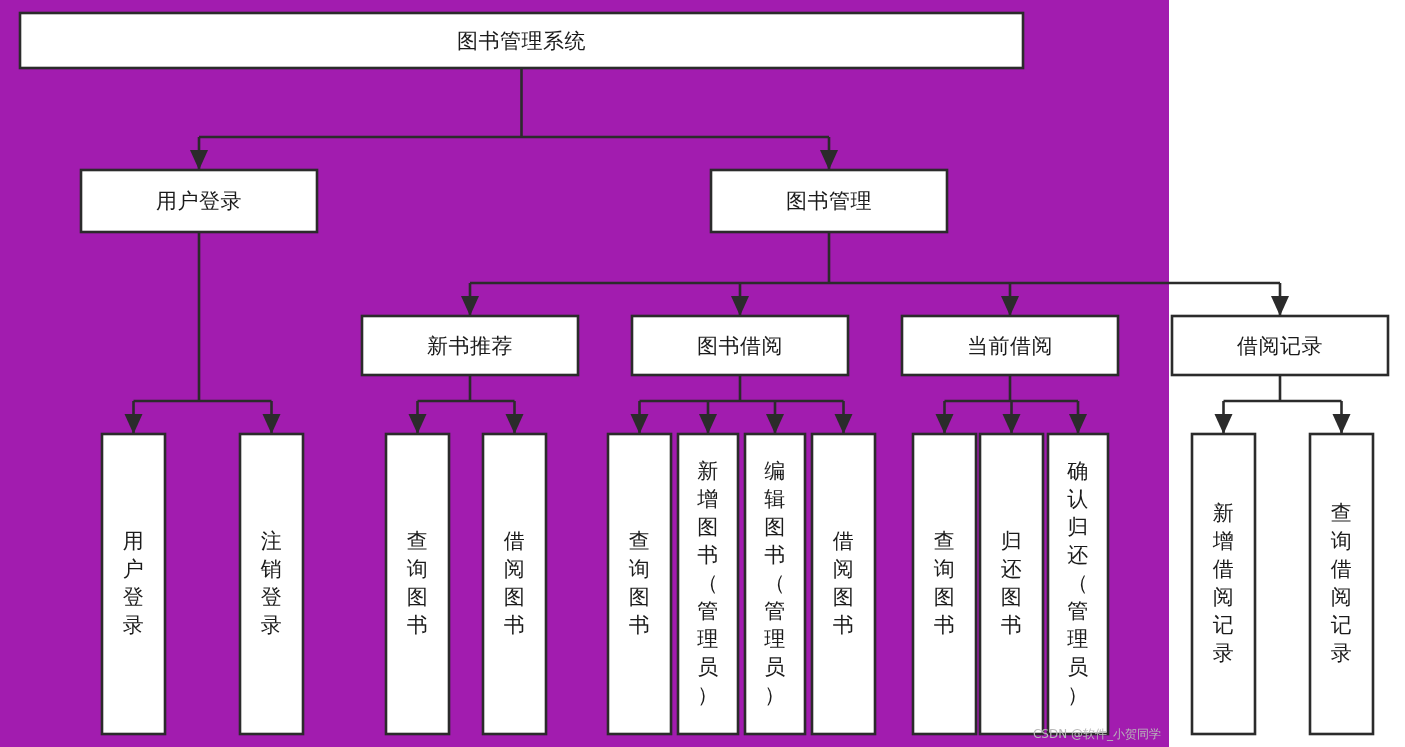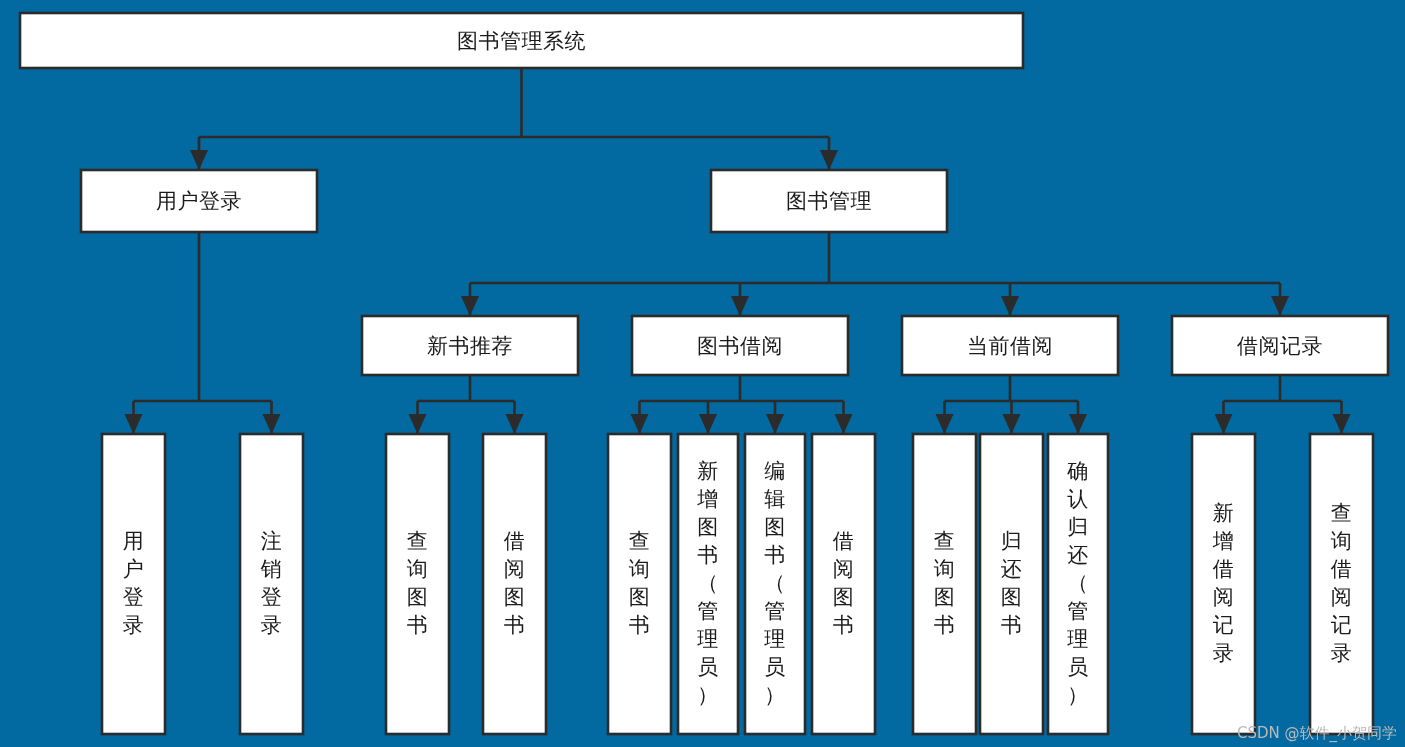--- a/index.html
+++ b/index.html
@@ -10,23 +10,23 @@
   }
   body {
     width: 1405px;
     height: 747px;
     font-family: "DejaVu Sans", "Liberation Sans", sans-serif;
     overflow: hidden;
     position: relative;
   }
   #diagram-root {
     position: relative;
-    width: 1405px;
+    width: 1169px;
     height: 747px;
-    background: #0369a1;
+    background: #a21caf;
   }
   svg#flow-svg {
     position: absolute;
     left: 0;
     top: 0;
     width: 1405px;
     height: 747px;
     display: block;
   }
   .node-box {
@@ -57,21 +57,21 @@
     font-size: 21px;
     fill: #1b1b1b;
     text-anchor: middle;
     letter-spacing: 0.5px;
   }
   .watermark-text {
     position: absolute;
     right: 8px;
     bottom: 4px;
     font-family: "DejaVu Sans", "Liberation Sans", sans-serif;
-    font-size: 15px;
+    font-size: 12px;
     color: #b9b9b9;
     white-space: nowrap;
     pointer-events: none;
     user-select: none;
     text-align: center;
   }
 </style>
 </head>
 <body>
 

